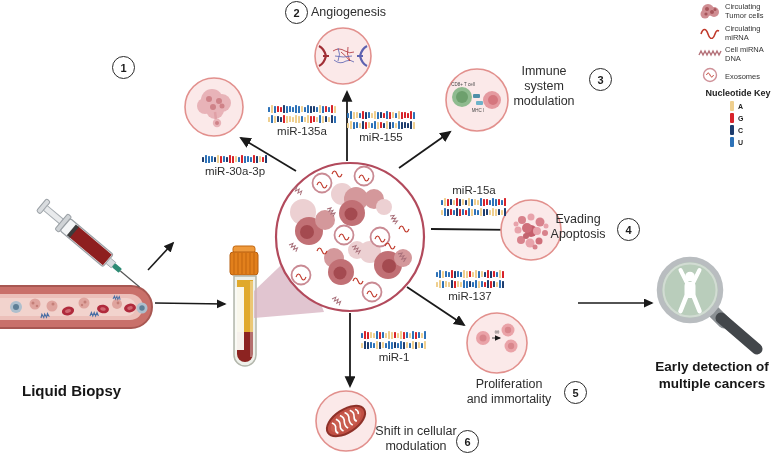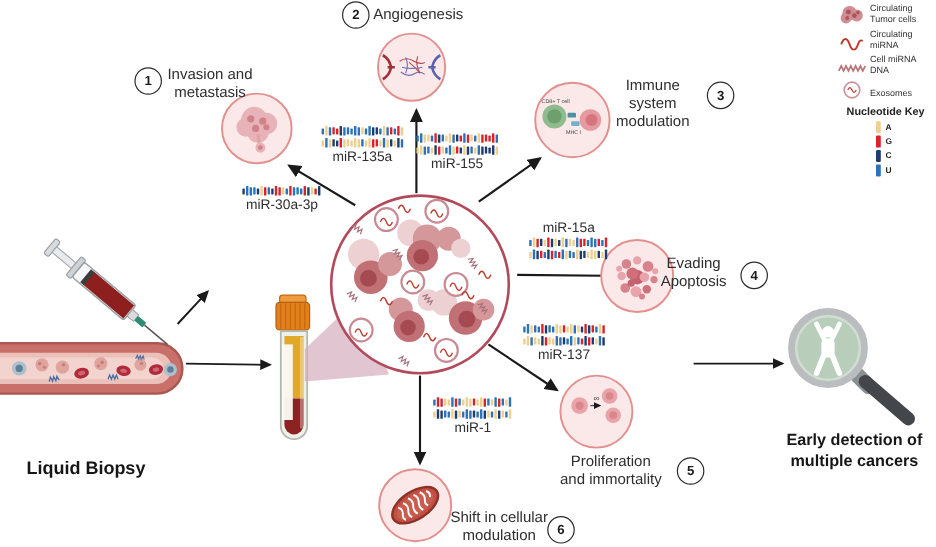--- a/index.html
+++ b/index.html
@@ -14,21 +14,21 @@
   .center{text-align:center;}
   .bold-label{font-weight:bold;color:#161616;}
   .mirna{display:flex;flex-direction:column;align-items:center;gap:1px;}
   .bc-rows{display:flex;flex-direction:column;gap:2px;align-items:center;}
   .bc-row{display:flex;align-items:center;}
   .bc-tick{width:2px;margin-right:1px;border-radius:0.5px;display:inline-block;}
   .mirna-label{font-size:11.5px;color:#2e2e2e;margin-top:1px;}
   .tiny{font-size:4.5px;color:#4a4a4a;line-height:1.1;}
   
   #legend{left:698px;top:2px;width:80px;}
-  .lg-row{display:flex;align-items:flex-end;gap:3px;margin-bottom:3px;}
+  .lg-row{display:flex;align-items:center;gap:3px;margin-bottom:3px;}
   .lg-icon{width:24px;flex:0 0 24px;display:flex;justify-content:center;}
   .lg-text{font-size:7.5px;line-height:1.18;color:#333;padding-top:1px;}
   .nk-title{font-size:9px;font-weight:bold;text-align:center;margin-top:5px;margin-bottom:3px;color:#222;}
   .nk-row{display:flex;align-items:center;justify-content:center;margin-bottom:2px;gap:4px;}
   .nk-bar{width:4px;height:10px;display:inline-block;border-radius:1px;}
   .nk-letter{font-size:7px;font-weight:bold;color:#222;width:8px;}
 </style>
 </head>
 <body>
 
@@ -286,24 +286,20 @@
     <g>
       <circle cx="690" cy="276.5" r="4.8" fill="#ffffff"></circle>
       <path d="M680.5,270 L687,283 M699.5,270 L693,283" stroke="#ffffff" stroke-width="4" stroke-linecap="round" fill="none"></path>
       <rect x="684.5" y="282" width="11" height="16" rx="4" fill="#ffffff"></rect>
       <path d="M686.5,296 L680.5,311 M693.5,296 L699.5,311" stroke="#ffffff" stroke-width="4.6" stroke-linecap="round" fill="none"></path>
     </g>
   </g>
 </svg>
 
 <div class="ov badge" style="left:112px;top:56px;">1</div>
-<div class="ov hm-label center" style="left:132px;top:55px;width:86px;">
-  <div>Invasion and</div>
-  <div>metastasis</div>
-</div>
 
 <div class="ov badge" style="left:285px;top:1px;">2</div>
 <div class="ov hm-label" style="left:311px;top:5px;width:92px;">
   <div>Angiogenesis</div>
 </div>
 
 <div class="ov badge" style="left:589px;top:68px;">3</div>
 <div class="ov hm-label center" style="left:501px;top:64px;width:86px;">
   <div>Immune system</div>
   <div>modulation</div>

